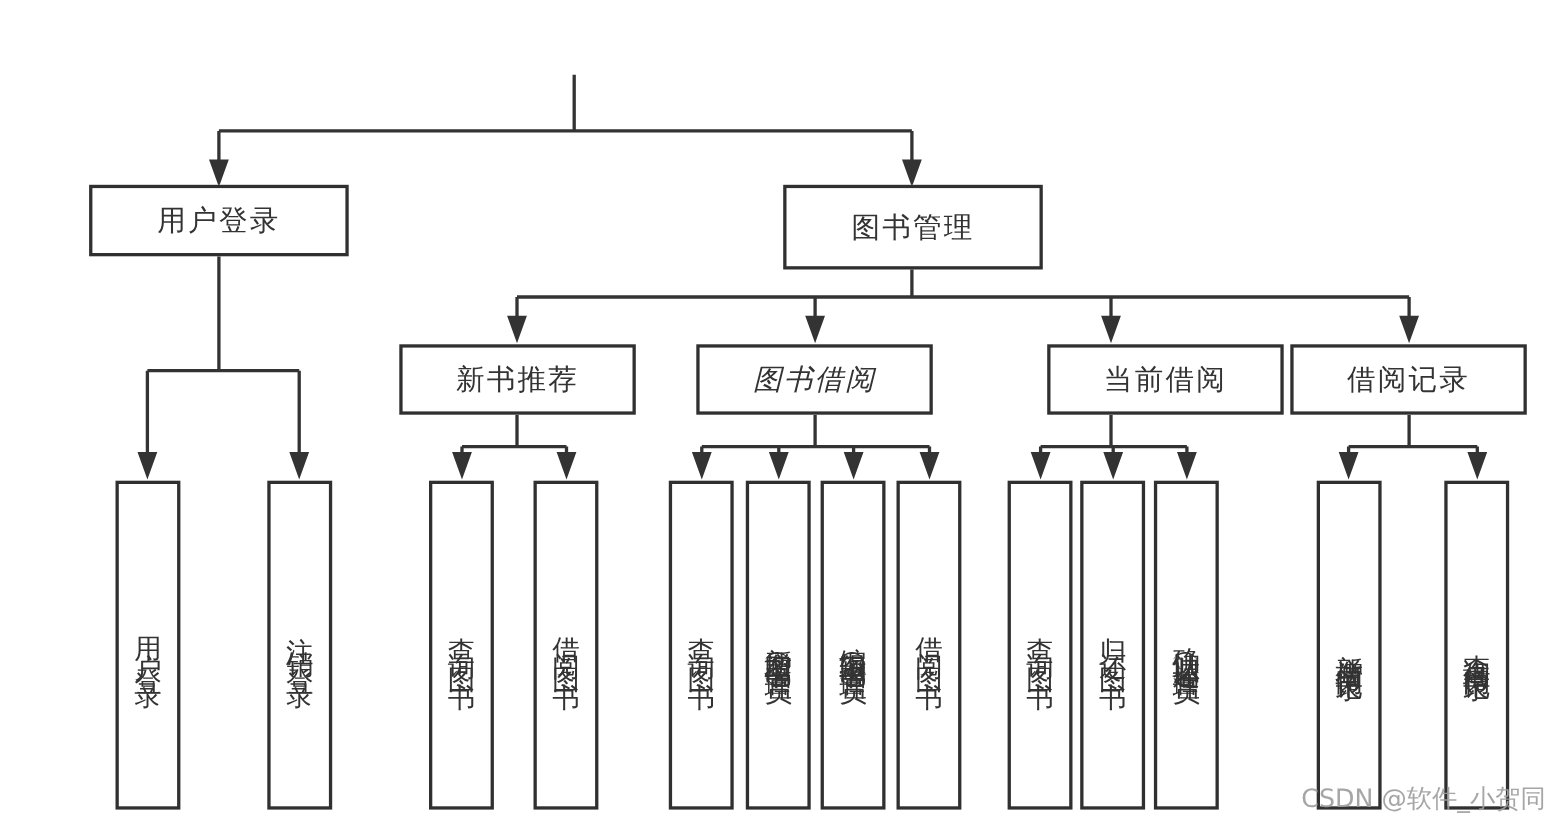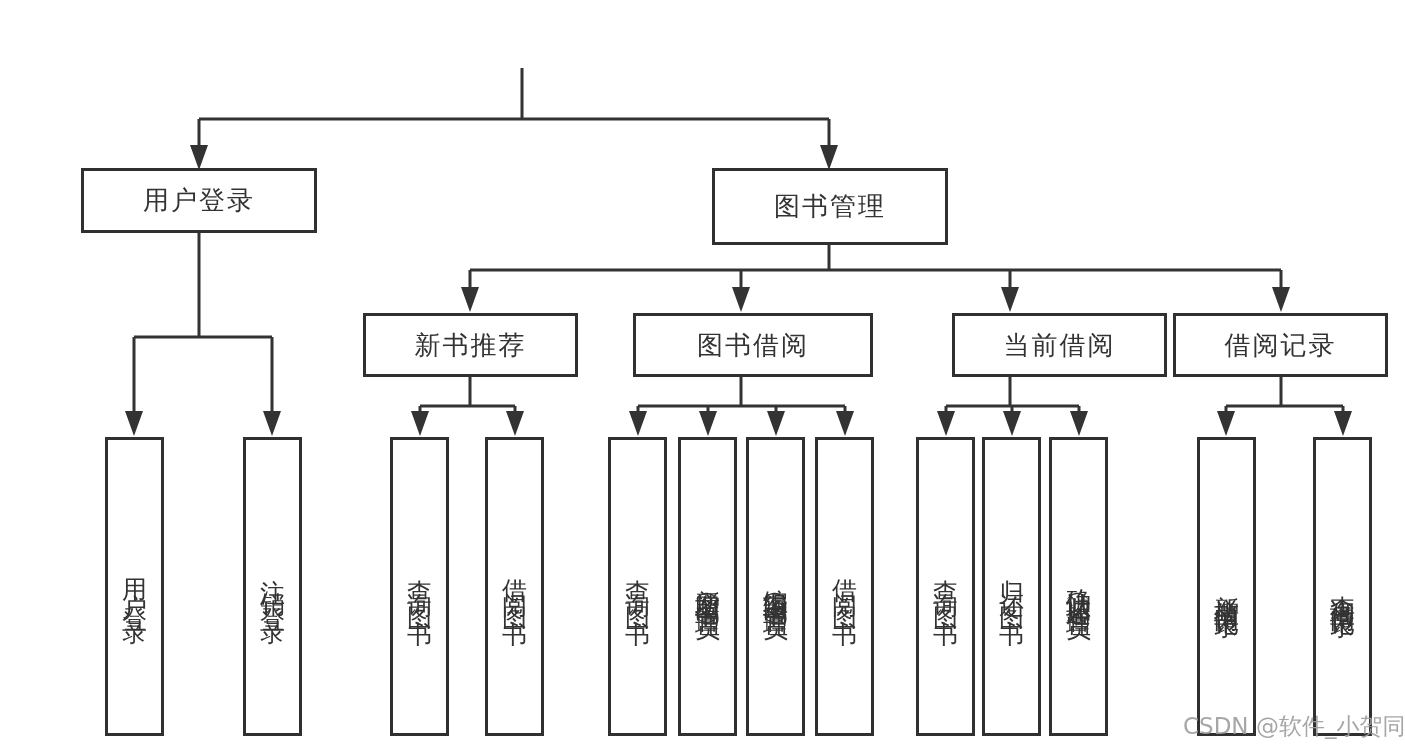--- a/index.html
+++ b/index.html
@@ -74,21 +74,21 @@
   <div class="node" style="left:81px;top:168px;width:236px;height:65px;">
     <span class="hlabel">用户登录</span>
   </div>
   <div class="node" style="left:712px;top:168px;width:236px;height:77px;font-family:Liberation Serif, serif;">
     <span class="hlabel">图书管理</span>
   </div>
 
   <div class="node" style="left:363px;top:313px;width:215px;height:64px;">
     <span class="hlabel">新书推荐</span>
   </div>
-  <div class="node" style="left:633px;top:313px;width:240px;height:64px;">
+  <div class="node" style="left:633px;top:313px;width:215px;height:64px;font-style:italic;">
     <span class="hlabel">图书借阅</span>
   </div>
   <div class="node" style="left:952px;top:313px;width:215px;height:64px;">
     <span class="hlabel">当前借阅</span>
   </div>
   <div class="node" style="left:1173px;top:313px;width:215px;height:64px;justify-content:center;">
     <span class="hlabel">借阅记录</span>
   </div>
 
   <div class="node vbox" style="left:105px;">

